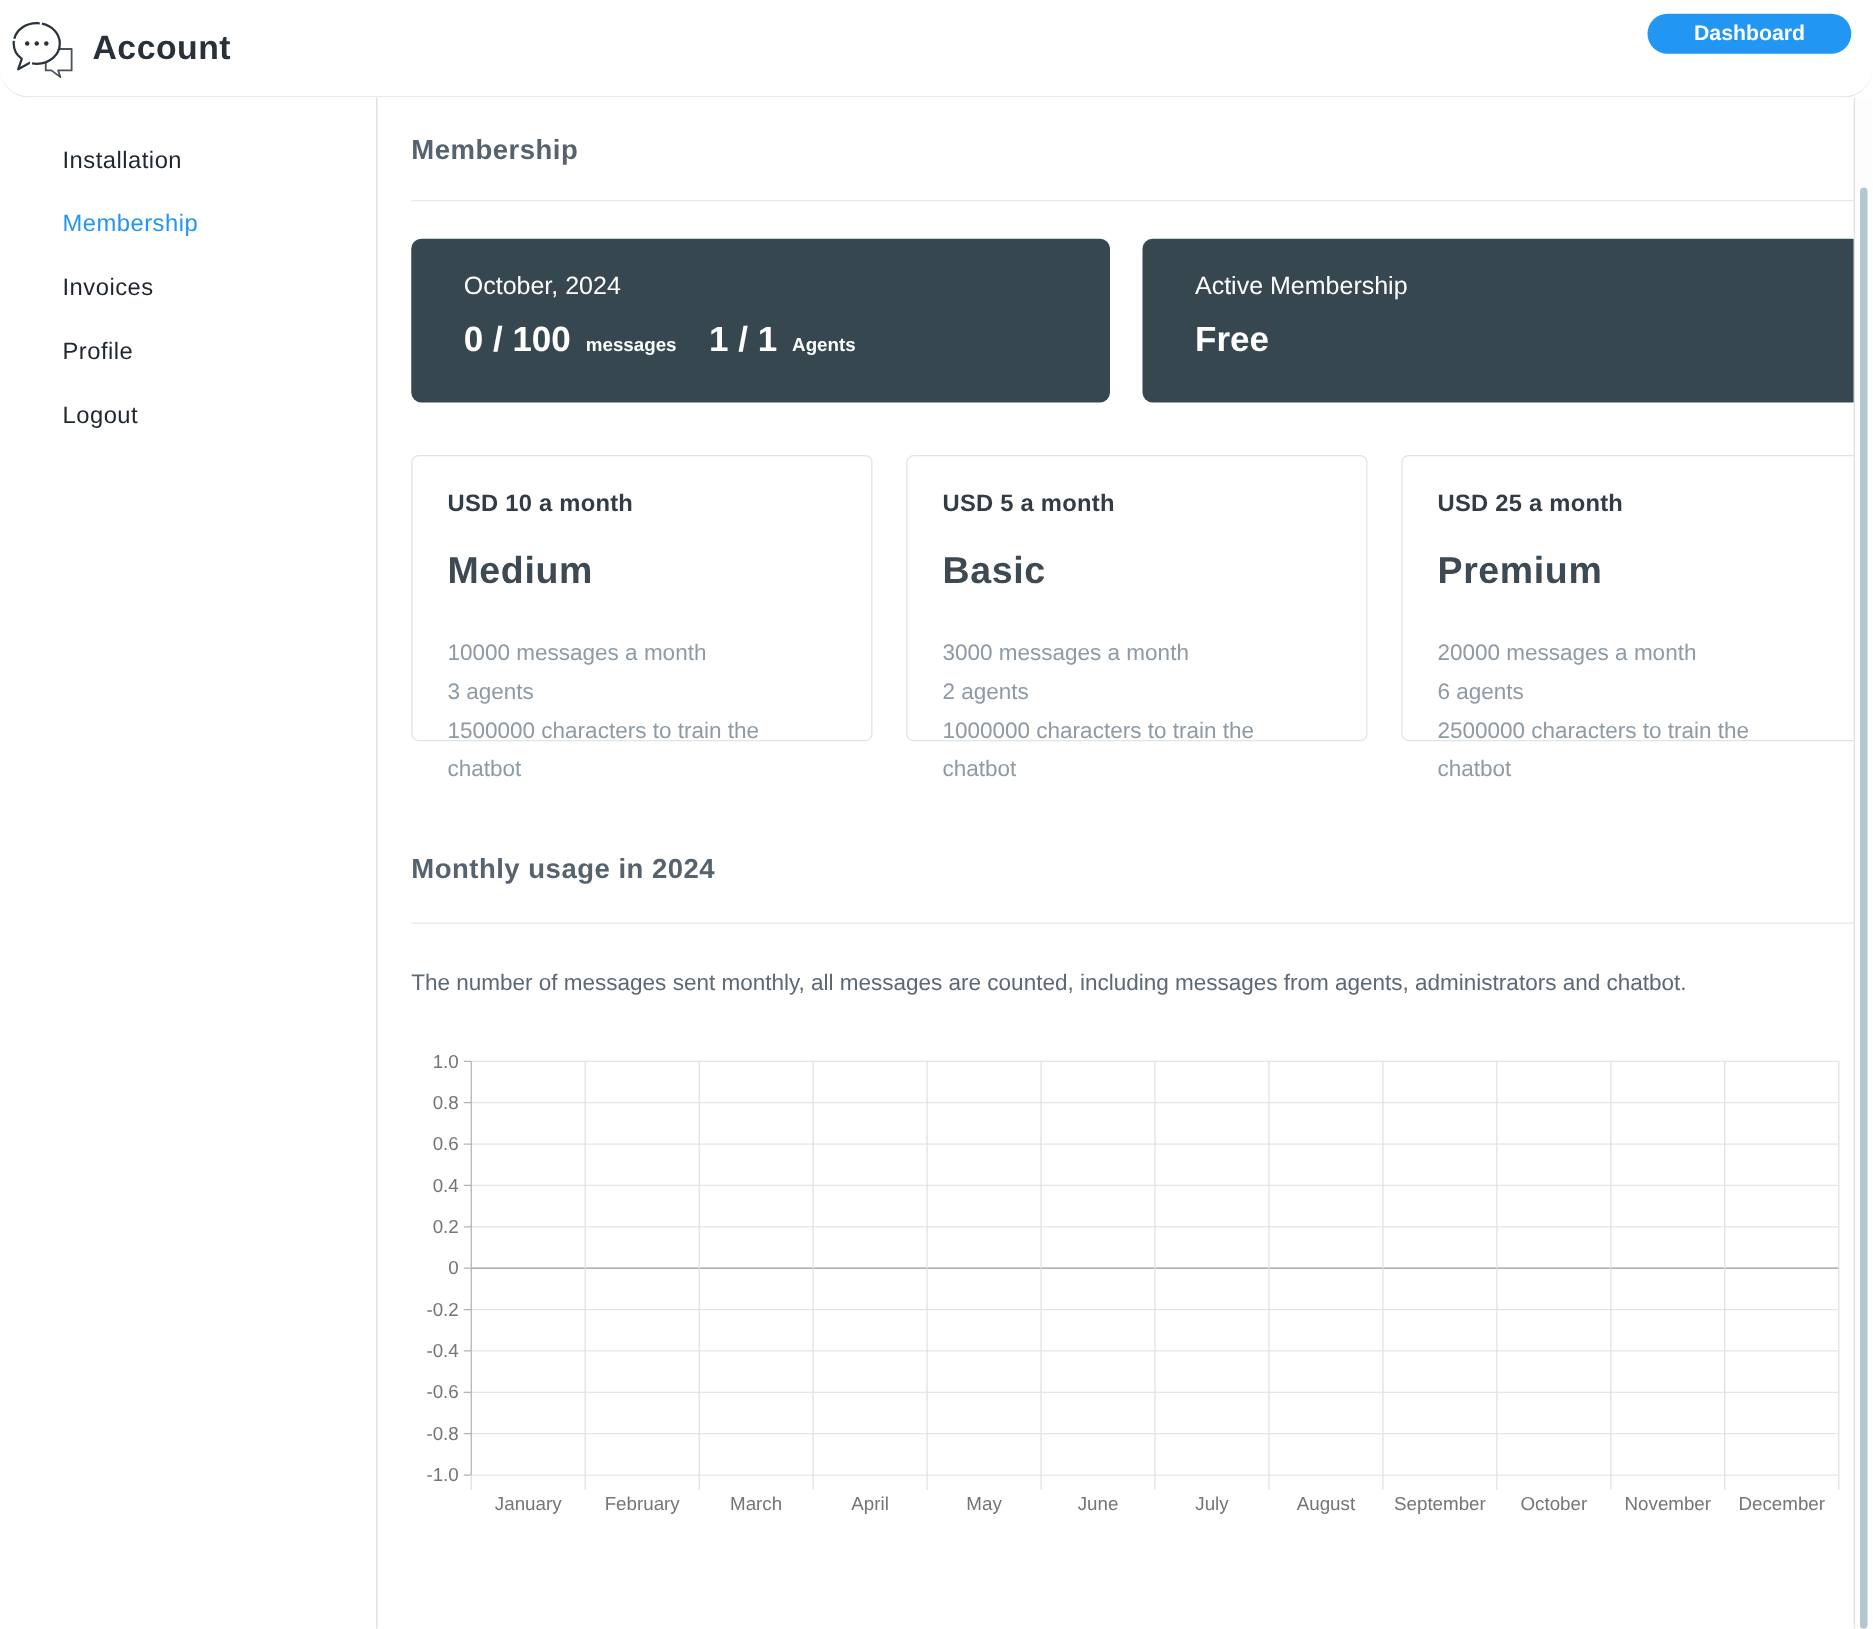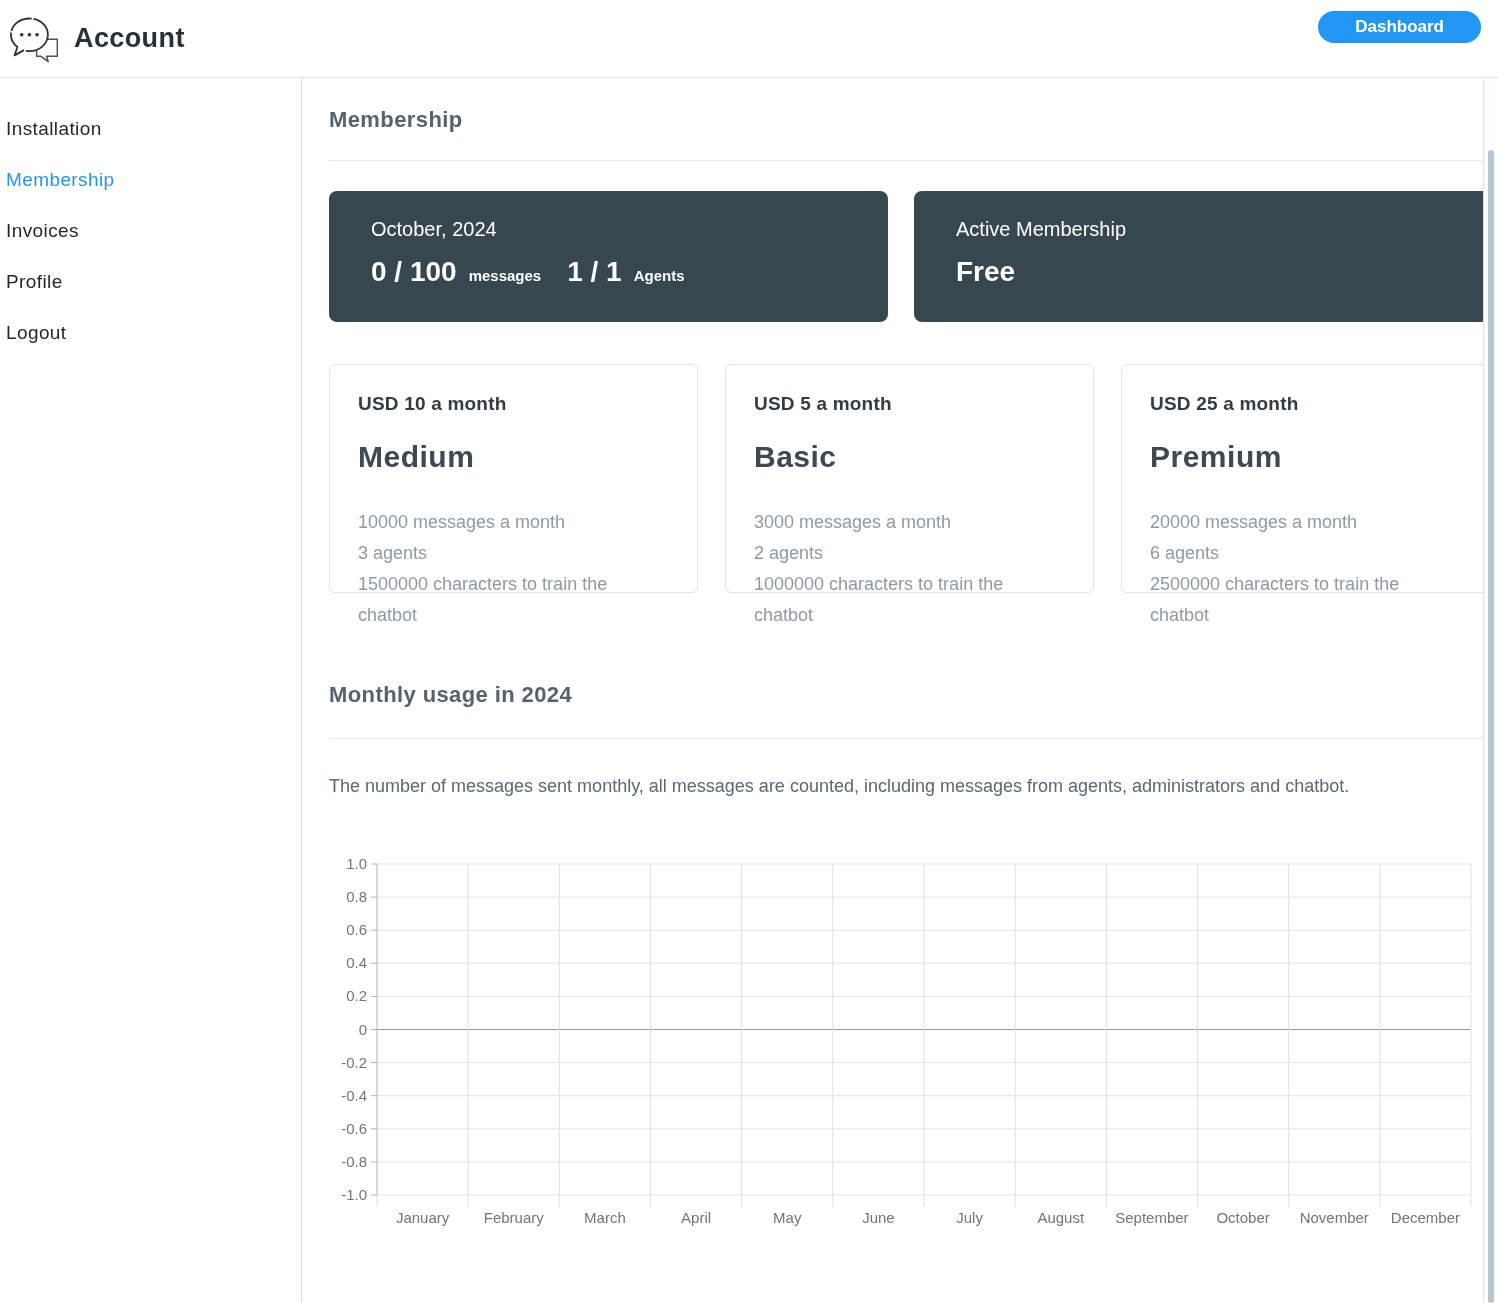--- a/index.html
+++ b/index.html
@@ -5,41 +5,41 @@
   * { box-sizing: border-box; }
   html,body { margin:0; padding:0; }
   body {
     width:1498px; height:1303px; position:relative; overflow:hidden;
     background:#ffffff; font-family:"Liberation Sans", sans-serif;
     -webkit-font-smoothing:antialiased;
   }
   
   .header {
     height:78px; border-bottom:1px solid #e4e4e4;
-    display:flex; align-items:center; position:relative; background:#fff;
+    display:flex; align-items:center; position:relative; background:#fff;border-radius:23px;
   }
   .logo { margin:4px 0 0 6px; flex:0 0 auto; }
   .app-title {
     font-size:27px; font-weight:700; color:#28313a;
     margin-left:14px; letter-spacing:0.4px;
   }
   .dashboard-btn {
     position:absolute; right:17px; top:11px; height:32px; padding:0 37px;
     background:#2196F3; color:#ffffff; border:none; border-radius:23px;
     font-family:"Liberation Sans", sans-serif;
     font-size:17px; font-weight:700; cursor:pointer;
   }
   
   .layout { display:flex; height:1225px; }
   .sidebar {
     width:302px; flex:0 0 302px; border-right:1px solid #d9d9d9; padding-top:40px;
   }
   .side-item {
     padding-left:6px; margin-bottom:29px; font-size:19px; line-height:22px;
-    color:#1f262d; font-weight:500; letter-spacing:0.4px; cursor:pointer;
+    color:#1f262d; font-weight:500; letter-spacing:0.4px; cursor:pointer;margin-left:44px;
   }
   .side-item.active { color:#2196F3; }
   .main { flex:1 1 auto; padding:0 8px 0 27px; position:relative; }
   
   .section-title {
     margin:29px 0 0 0; font-size:22px; line-height:26px; font-weight:600;
     color:#56636e; letter-spacing:0.4px;
   }
   .section-title.usage { margin-top:89px; }
   .divider { border:none; border-top:1px solid #e8e8e8; margin:27px 0 0 0; height:0; }
@@ -64,21 +64,21 @@
     padding:28px 28px 0 28px; background:#fff;
   }
   .plan-price { font-size:19px; font-weight:700; color:#323c44; letter-spacing:0.2px; }
   .plan-name {
     font-size:30px; font-weight:700; color:#3d4a54; margin-top:24px;
     line-height:36px; letter-spacing:0.5px;
   }
   .plan-features { margin-top:32px; font-size:18px; line-height:31px; color:#8e9aa4; }
   
   .usage-desc { margin:36px 0 0 0; font-size:18px; line-height:22px; color:#5c6873; }
-  .chart-wrap { margin-top:50px; }
+  .chart-wrap { margin-top:35px; }
   
   .scroll-track {
     position:absolute; top:78px; right:0; width:15px; height:1225px;
     border-left:1px solid #e0e0e0; background:#fdfdfd;
   }
   .scroll-thumb {
     position:absolute; top:72px; right:4px; width:6px; height:1153px;
     background:#b4c6cf; border-radius:3px;
   }
 </style>

